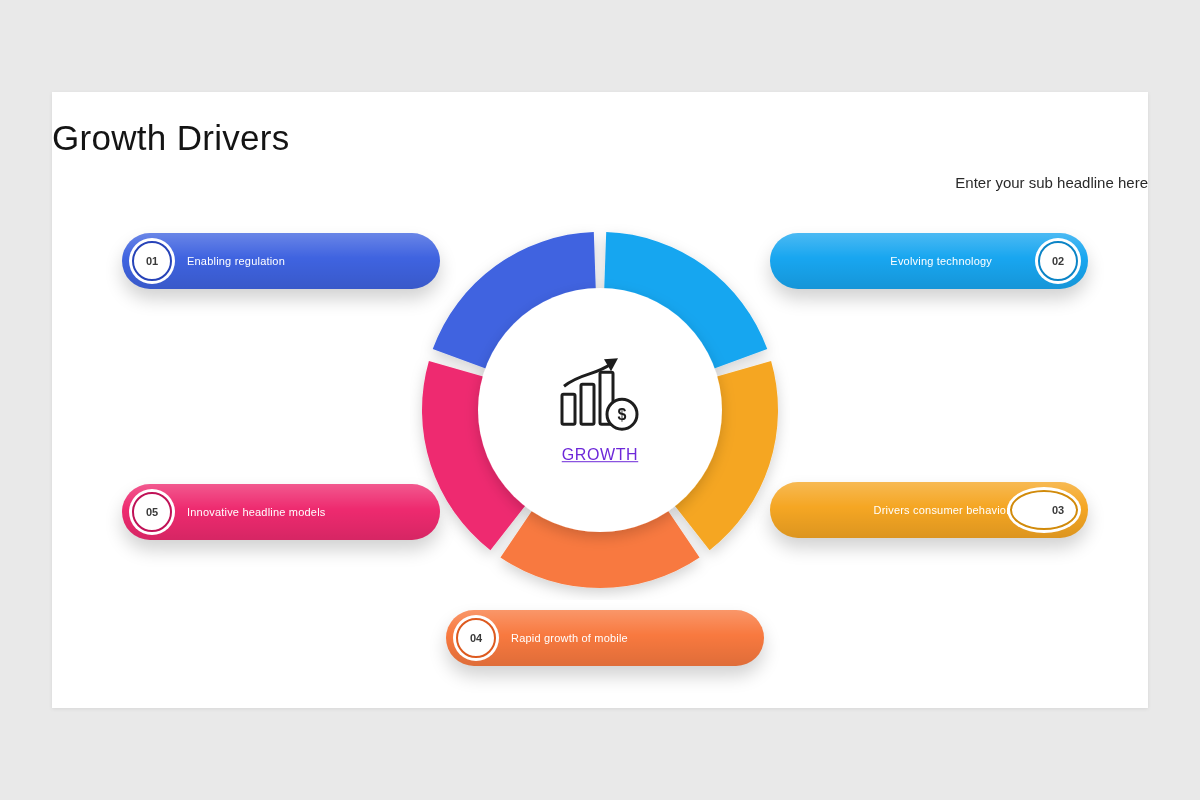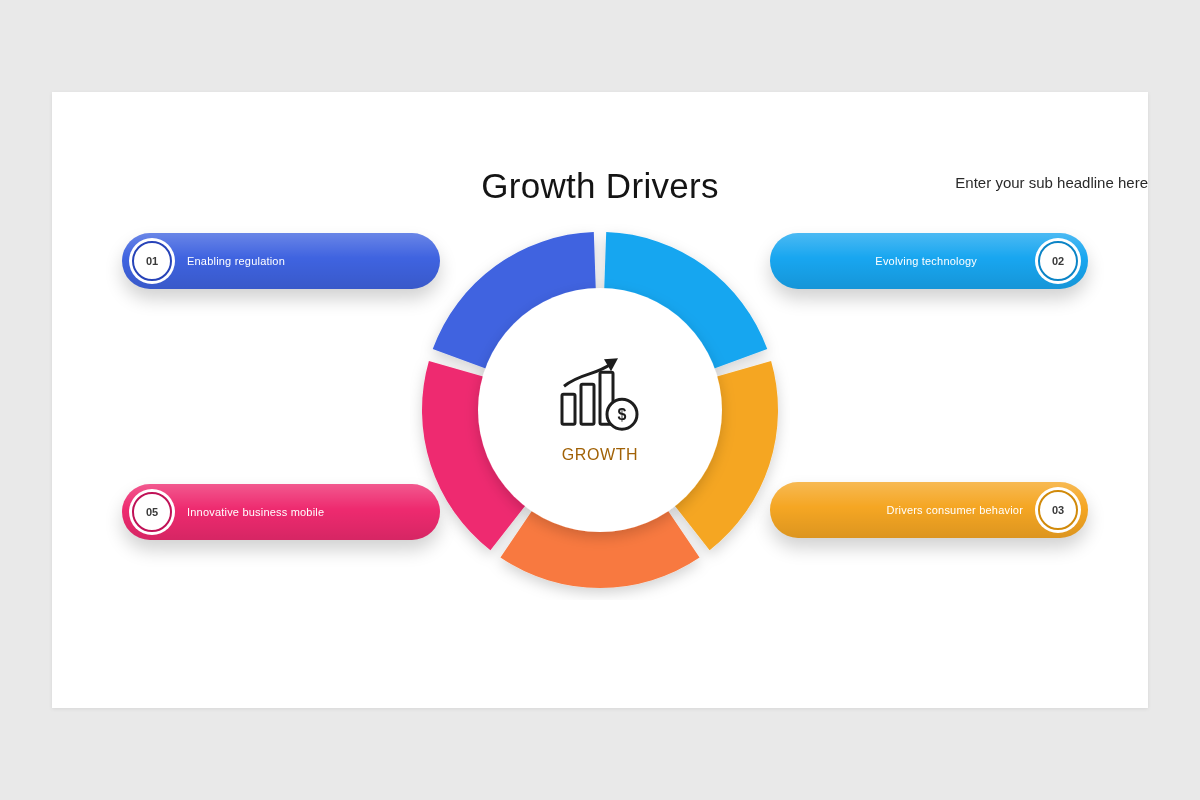--- a/index.html
+++ b/index.html
@@ -1,42 +1,42 @@
 <!DOCTYPE html>
 <html><head>
 <meta charset="utf-8">
 <style>
   html,body{margin:0;padding:0;background:#e9e9e9;font-family:"Liberation Sans",sans-serif;}
   .canvas{position:relative;width:1200px;height:800px;background:#e9e9e9;overflow:hidden;}
   .slide{position:absolute;left:52px;top:92px;width:1096px;height:616px;background:#ffffff;box-shadow:0 1px 4px rgba(0,0,0,0.08);}
 
-  .title{position:absolute;top:26px;left:0;width:100%;text-align:center;font-size:35px;font-weight:500;color:#141414;letter-spacing:0.3px;margin-top:48px;}
+  .title{position:absolute;top:26px;left:0;width:100%;text-align:left;font-size:35px;font-weight:500;color:#141414;letter-spacing:0.3px;}
   .subtitle{position:absolute;top:82px;left:0;width:100%;text-align:right;font-size:15px;color:#2a2a2a;}
 
   .donut-wrap{position:absolute;left:358px;top:128px;width:380px;height:380px;}
   .donut-wrap svg.donut{position:absolute;left:0;top:0;}
   .center-content{position:absolute;left:50%;top:50%;transform:translate(-50%,-50%);width:180px;text-align:center;}
   .center-icon{display:block;margin:0 auto 10px auto;}
-  .center-label{font-size:16px;color:#a16207;letter-spacing:0.6px;line-height:1.35;}
+  .center-label{font-size:16px;color:#6d28d9;letter-spacing:0.6px;line-height:1.35;text-decoration:underline;}
 
   .pill{position:absolute;width:308px;height:56px;border-radius:28px;display:flex;align-items:center;
         box-shadow:0 10px 18px rgba(0,0,0,0.18);}
   .pill::before{content:"";position:absolute;inset:0;border-radius:inherit;
         background:linear-gradient(180deg,rgba(255,255,255,0.22),rgba(255,255,255,0) 45%,rgba(0,0,0,0.10));
         pointer-events:none;}
   .pill .badge{position:relative;z-index:2;flex:0 0 auto;width:36px;height:36px;border-radius:50%;
         background:#ffffff;border:2px solid #000000;box-shadow:0 0 0 3px #ffffff;
         display:flex;align-items:center;justify-content:center;
         font-size:11px;font-weight:700;color:#3a3a3a;}
   .pill .label{position:relative;z-index:2;color:#ffffff;font-size:11px;font-weight:500;letter-spacing:0.2px;white-space:nowrap;}
 
   .pill.badge-left{padding-left:10px;}
   .pill.badge-left .label{margin-left:15px;}
   .pill.badge-right{flex-direction:row-reverse;padding-right:10px;}
-  .pill.badge-right .label{margin-right:15px;}
+  .pill.badge-right .label{}
 
   .pill-0{left:70px;top:141px;}
   .pill-1{left:718px;top:141px;}
   .pill-2{left:718px;top:390px;}
   .pill-3{left:394px;top:518px;}
   .pill-4{left:70px;top:392px;}
 </style>
 </head>
 <body>
 
@@ -85,24 +85,28 @@
       <span class="badge" style="border-color: rgb(39, 67, 184);">01</span>
       <span class="label">Enabling regulation</span>
     </div>
 
     <div class="pill pill-1 badge-right" style="background-color: rgb(24, 166, 240);">
       <span class="badge" style="border-color: rgb(11, 132, 198); margin-left: 46px;">02</span>
       <span class="label">Evolving technology</span>
     </div>
 
     <div class="pill pill-2 badge-right" style="background-color: rgb(245, 166, 35);">
-      <span class="badge" style="border-color: rgb(209, 138, 10);">03</span>
+      <span class="badge" style="border-color: rgb(209, 138, 10); padding-left: 28px;">03</span>
       <span class="label">Drivers consumer behavior</span>
     </div>
 
+    <div class="pill pill-3 badge-left" style="background-color: rgb(248, 121, 63);">
+      <span class="badge" style="border-color: rgb(221, 90, 31);">04</span>
+      <span class="label">Rapid growth of mobile</span>
+    </div>
 
     <div class="pill pill-4 badge-left" style="background-color: rgb(238, 42, 111);">
       <span class="badge" style="border-color: rgb(192, 18, 87);">05</span>
-      <span class="label">Innovative business mobile</span>
+      <span class="label">Innovative headline models</span>
     </div>
 
   </div>
 </div>
 
 </body></html>

